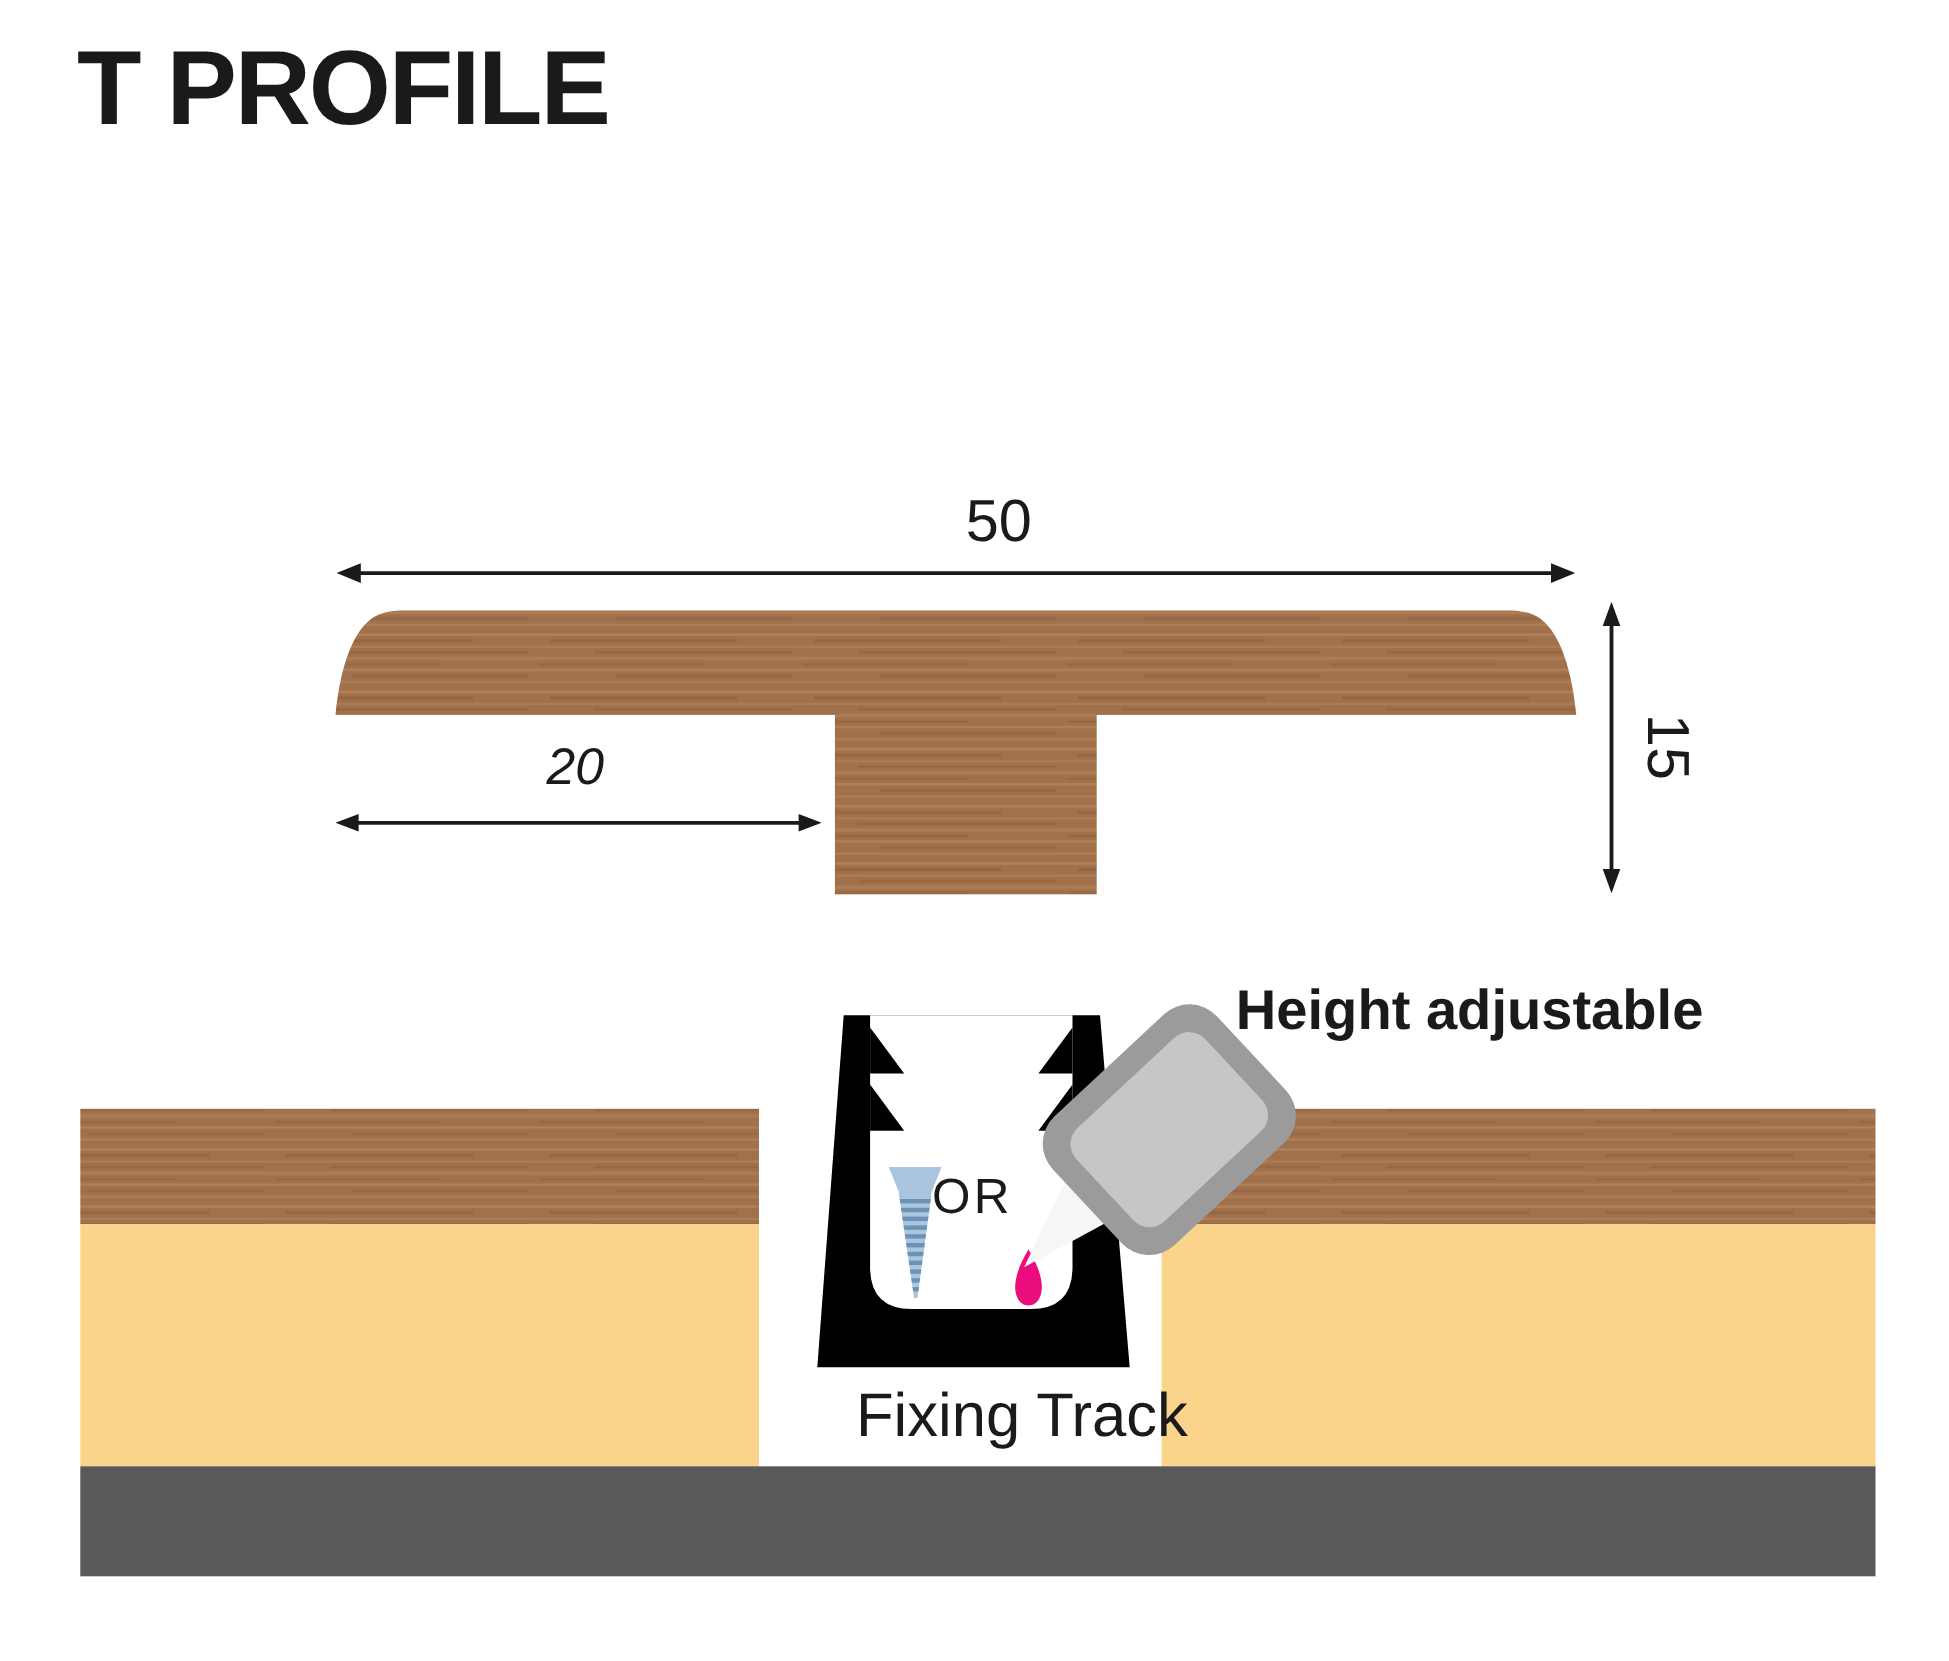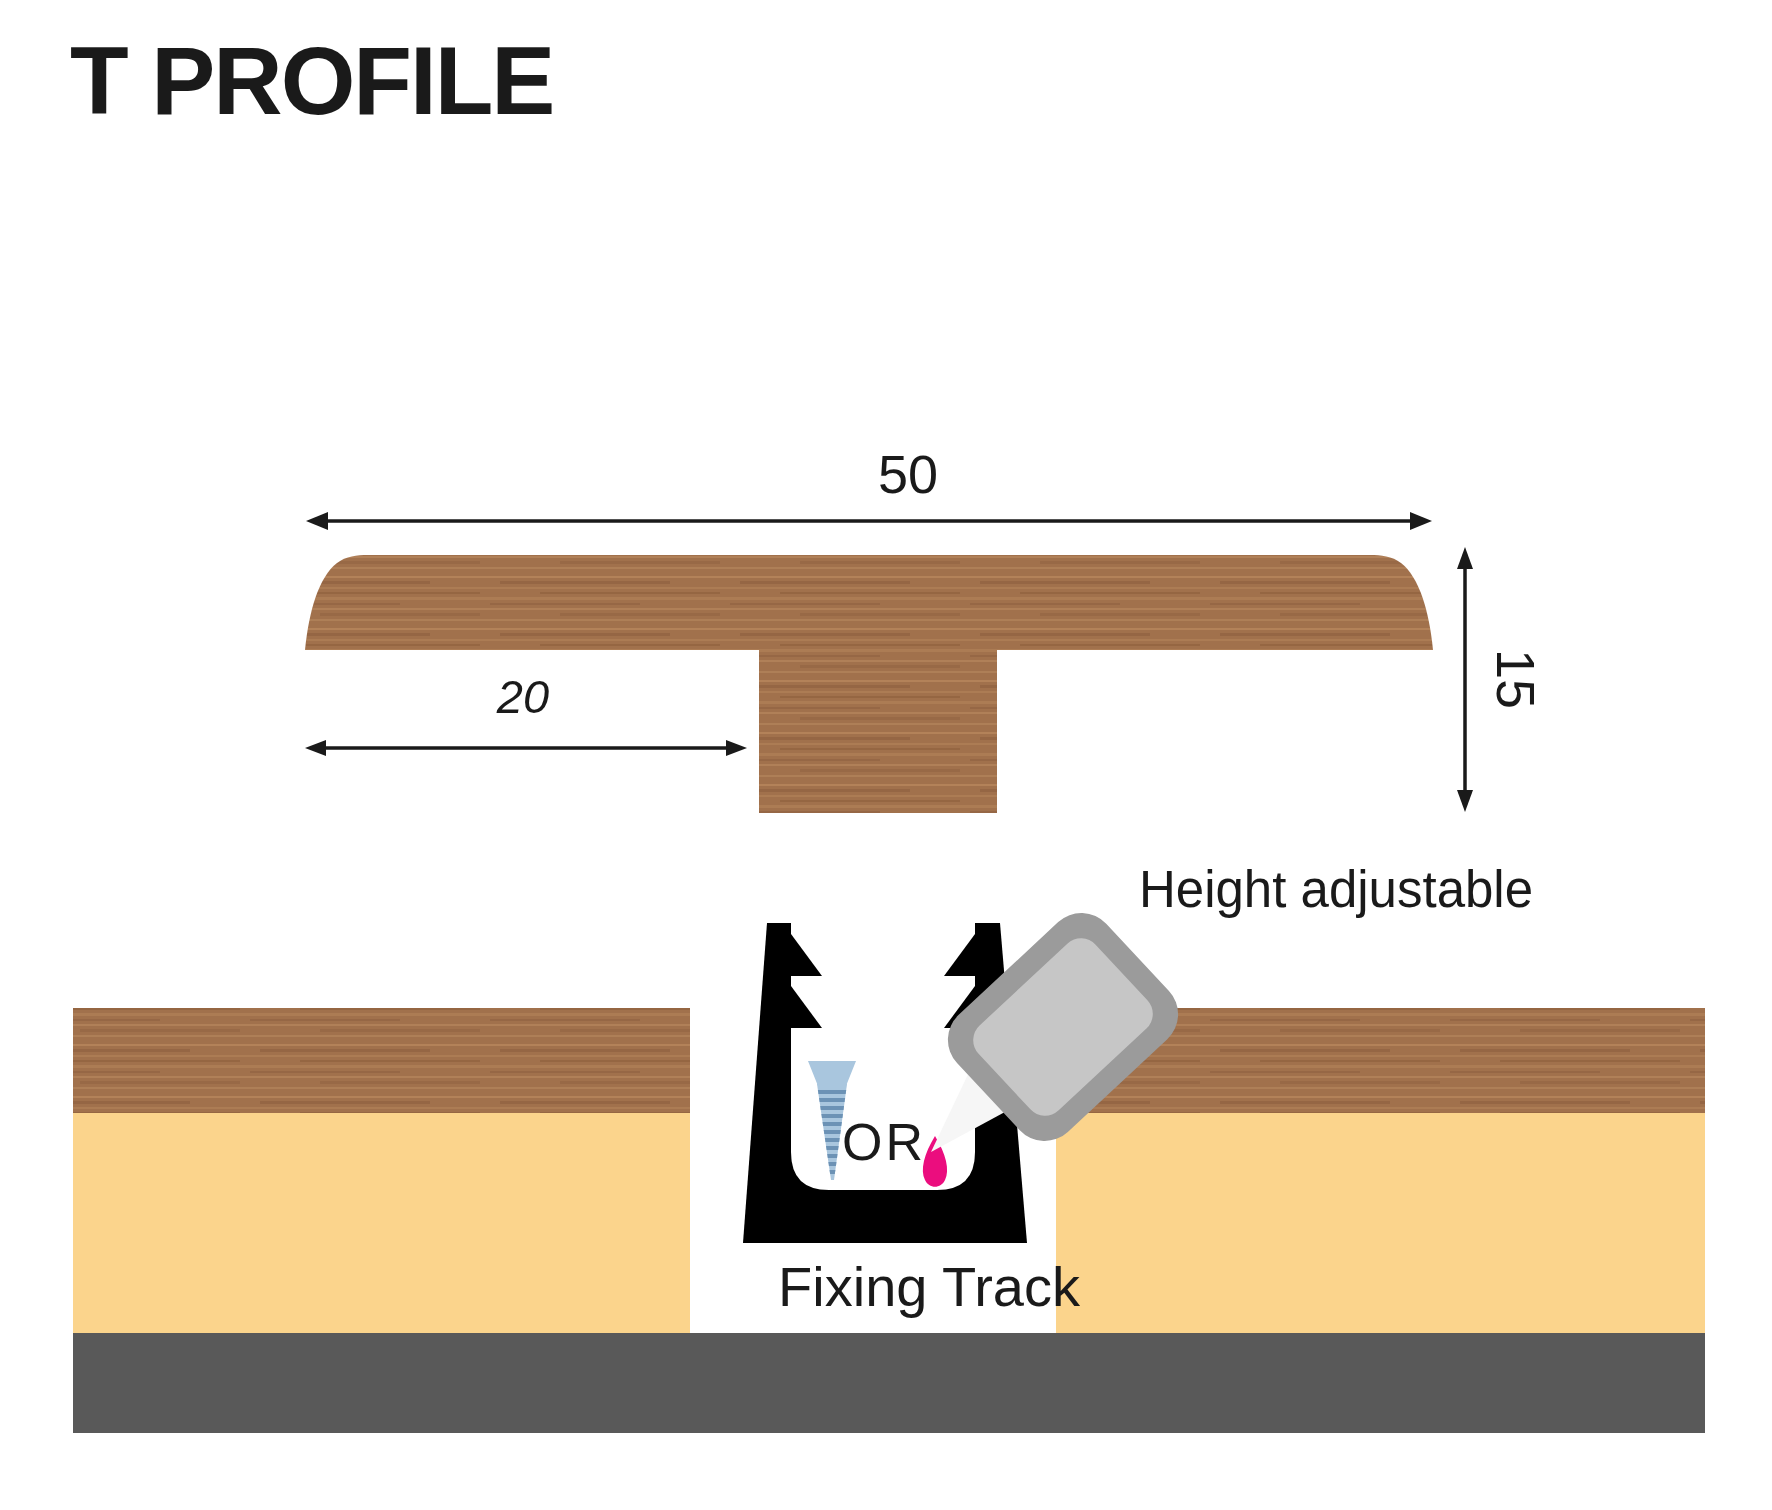--- a/index.html
+++ b/index.html
@@ -13,22 +13,22 @@
   #stage{position:relative;width:1772px;height:1510px;background:#fff;overflow:hidden;
          font-family:"Liberation Sans",sans-serif;color:var(--text);}
   #art{position:absolute;left:0;top:0;width:1772px;height:1510px;}
   .txt{position:absolute;white-space:nowrap;color:var(--text);}
   .center{transform:translate(-50%,-50%);}
   #title{left:70px;top:28px;font-size:96px;font-weight:900;letter-spacing:-2px;line-height:1.1;}
   .dim{font-size:54px;font-weight:400;}
   #dim50{left:908px;top:474px;}
   #dim20{left:523px;top:696px;font-size:47px;font-style:italic;}
   #dim15{left:1516px;top:679px;transform:translate(-50%,-50%) rotate(90deg);}
-  #or{left:884px;top:1142px;font-size:52px;letter-spacing:3px;}
-  #note{left:1336px;top:890px;text-align:center;font-size:51px;font-weight:400;line-height:60px;transform:translate(-50%,-50%);}
+  #or{left:884px;top:1088px;font-size:45px;letter-spacing:3px;}
+  #note{left:1336px;top:918px;text-align:center;font-size:51px;font-weight:700;line-height:60px;transform:translate(-50%,-50%);}
   #fixing{left:929px;top:1286px;font-size:56px;font-weight:300;}
 </style>
 </head>
 <body>
 
 <div id="stage">
 
   <svg id="art" viewBox="0 0 1772 1510">
     <defs>
       <pattern id="wood" patternUnits="userSpaceOnUse" width="240" height="52">

